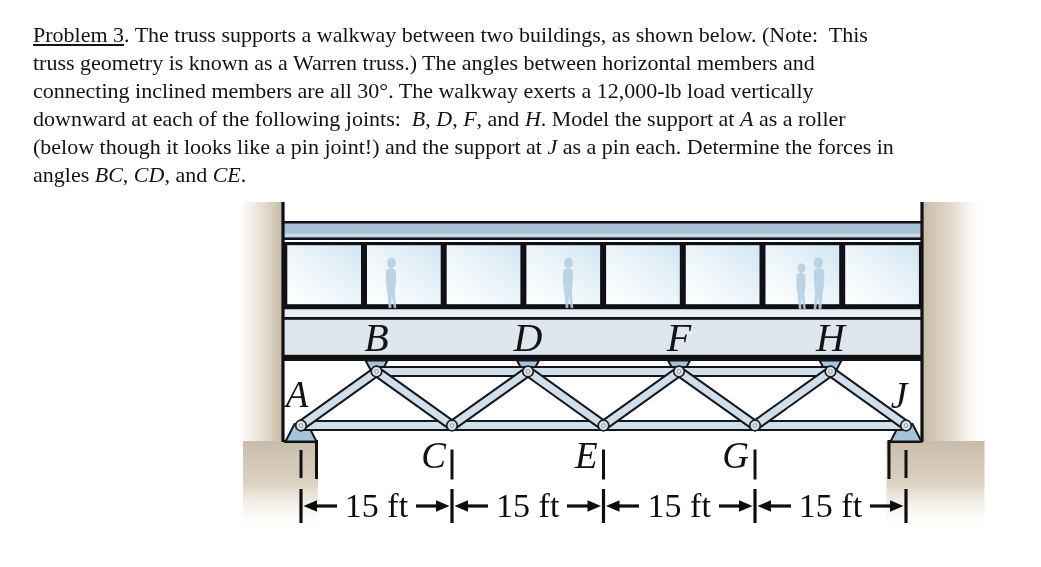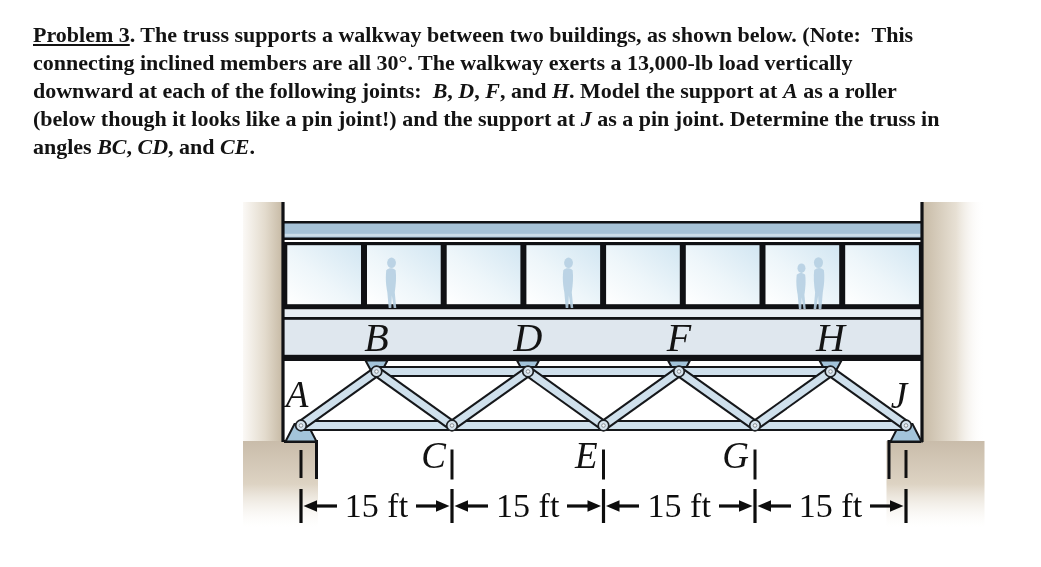--- a/index.html
+++ b/index.html
@@ -2,43 +2,44 @@
 <html><head>
 <meta charset="utf-8">
 <style>
   html,body{margin:0;padding:0;background:#ffffff;}
   #canvas{position:relative;width:1041px;height:567px;background:#ffffff;overflow:hidden;
           font-family:"Liberation Serif", serif;}
   
   #problem{position:absolute;left:33px;top:21px;color:#131313;
            font-size:22px;line-height:28px;}
   #problem .line{white-space:pre;}
-  #problem .line span{font-family:"Liberation Serif", serif;font-weight:bold;}
+  #problem .line span{font-family:"Liberation Serif", serif;}
   
   #fig{position:absolute;left:0;top:0;width:1041px;height:567px;}
   .figlabel{font:italic 40px "Liberation Serif", serif;fill:#131313;}
   .figlabel-sm{font:italic 37px "Liberation Serif", serif;fill:#131313;}
   .dimtext{font:34px "Liberation Serif", serif;fill:#0d0d0d;}
   .member-outline{stroke:#15171a;stroke-width:11;fill:none;}
   .member-fill{stroke:#cfe0ec;stroke-width:7;fill:none;}
   .bracket{fill:#a3c4da;stroke:#15171a;stroke-width:2;}
   .tick{stroke:#111111;stroke-width:3;}
   .dimline{stroke:#0d0d0d;stroke-width:3.2;}
   .arrowhead{fill:#0d0d0d;}
 </style>
 </head>
 <body>
 
 <div id="canvas">
 
   <div id="problem">
     <div class="line"><span style="text-decoration: underline;">Problem 3</span><span>. The truss supports a walkway between two buildings, as shown below. (Note:  This</span></div>
-    <div class="line"><span>connecting inclined members are all 30°. The walkway exerts a 13,000-lb load vertically</span></div>
+    <div class="line"><span>truss geometry is known as a Warren truss.) The angles between horizontal members and</span></div>
+    <div class="line"><span>connecting inclined members are all 30°. The walkway exerts a 12,000-lb load vertically</span></div>
     <div class="line"><span>downward at each of the following joints:  </span><span style="font-style: italic;">B</span><span>, </span><span style="font-style: italic;">D</span><span>, </span><span style="font-style: italic;">F</span><span>, and </span><span style="font-style: italic;">H</span><span>. Model the support at </span><span style="font-style: italic;">A</span><span> as a roller</span></div>
-    <div class="line"><span>(below though it looks like a pin joint!) and the support at </span><span style="font-style: italic;">J</span><span> as a pin joint. Determine the truss in</span></div>
+    <div class="line"><span>(below though it looks like a pin joint!) and the support at </span><span style="font-style: italic;">J</span><span> as a pin each. Determine the forces in</span></div>
     <div class="line"><span>angles </span><span style="font-style: italic;">BC</span><span>, </span><span style="font-style: italic;">CD</span><span>, and </span><span style="font-style: italic;">CE</span><span>.</span></div>
   </div>
 
   <svg id="fig" viewBox="0 0 1041 567">
     <defs>
       <linearGradient id="wallL" x1="0" y1="0" x2="1" y2="0">
         <stop offset="0" stop-color="#fbf9f6"></stop>
         <stop offset="0.55" stop-color="#e3dbcd"></stop>
         <stop offset="1" stop-color="#c6b9a4"></stop>
       </linearGradient>

